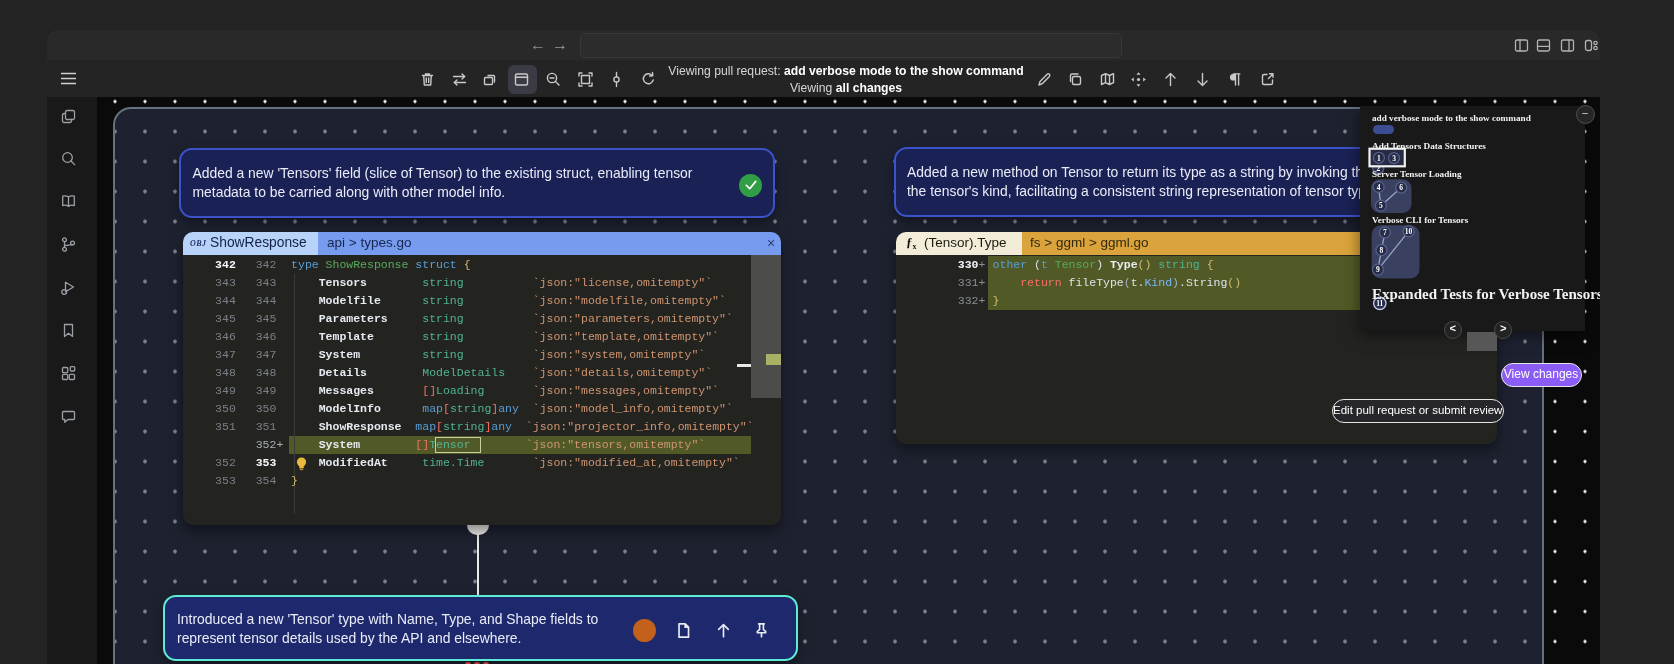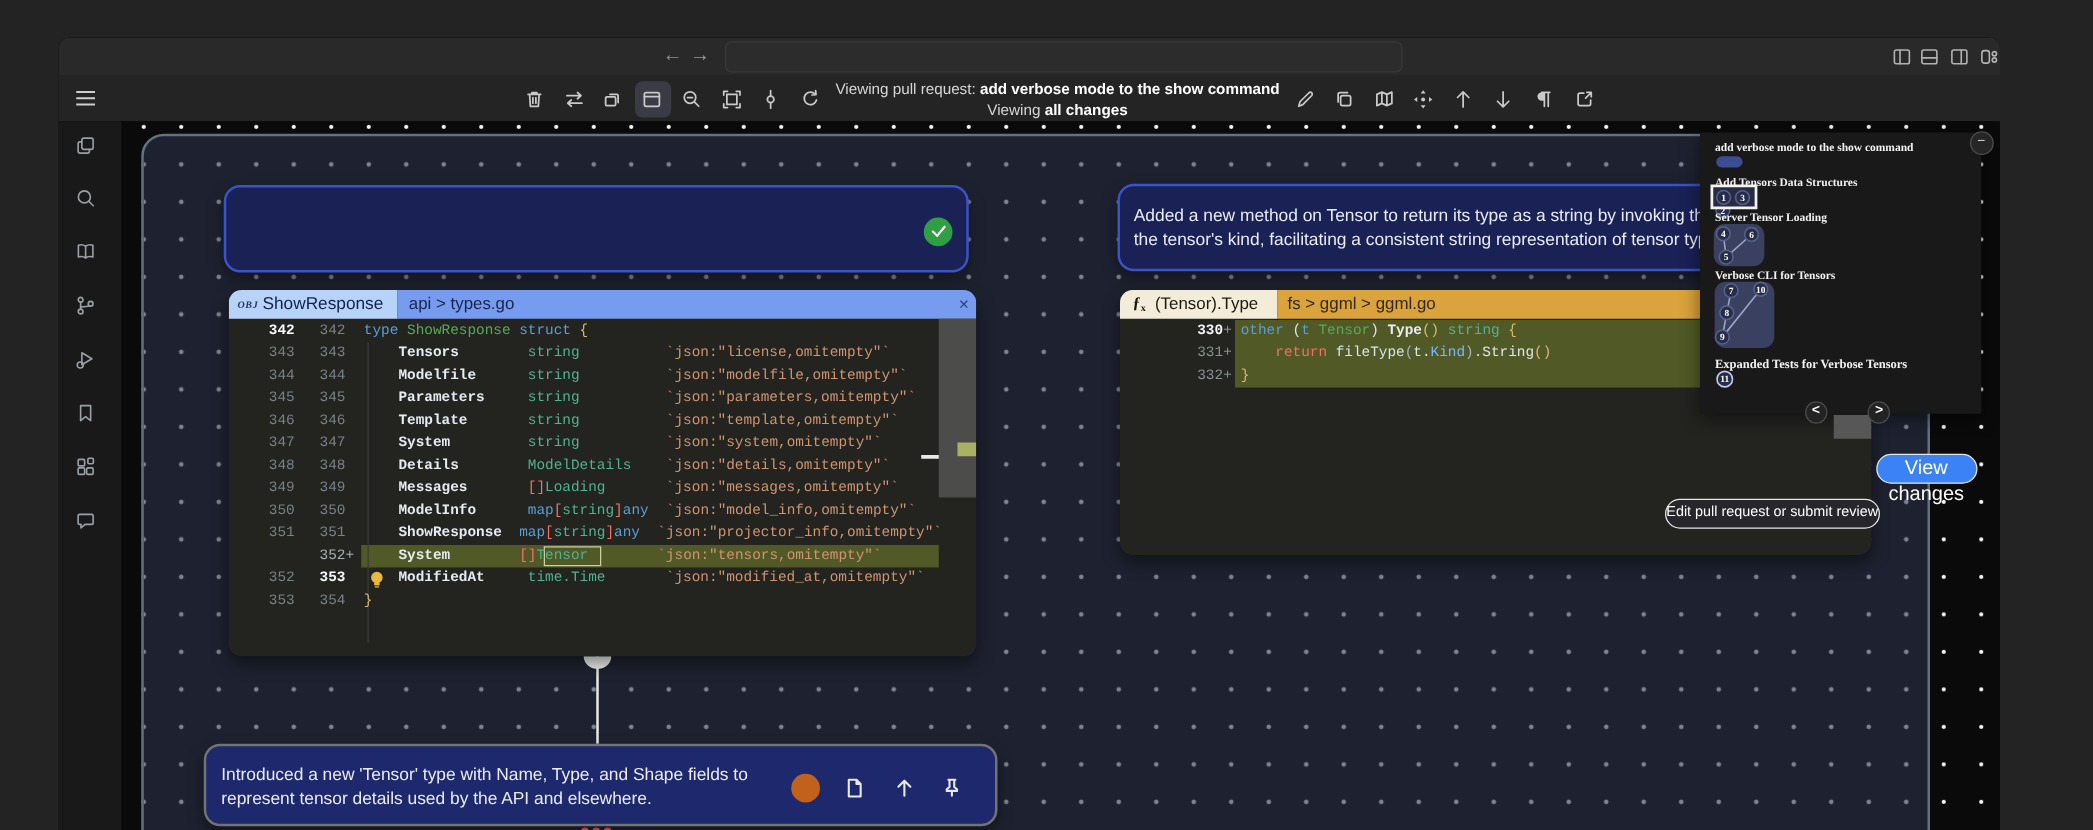--- a/index.html
+++ b/index.html
@@ -213,20 +213,21 @@
 
     <div class="abs" style="left:65.5px;top:9.5px;width:1431px;height:600px;box-sizing:border-box;
        border:2.5px solid #64717f;border-radius:18px;background-color:#1e2230;
        background-image:radial-gradient(circle,#7e8592 1.45px,rgba(0,0,0,0) 2.2px);
        background-size:30px 30px;background-position:-15px 7.5px;"></div>
 
     <div class="abs" style="left:429.6px;top:428px;width:2.4px;height:70px;background:#e9e9e7;"></div>
     <div class="abs" style="left:420px;top:428px;width:22px;height:10px;background:#efefed;border-radius:0 0 11px 11px;"></div>
 
     <div class="abs" style="left:132px;top:50.5px;width:596px;height:70px;box-sizing:border-box;background:#1a2155;border:2px solid #3c52c8;border-radius:13px;box-shadow:0 5px 12px rgba(0,0,0,.38);">
+      <div class="abs" style="left:11.5px;top:14px;width:560px;color:#e9ecf8;font-size:13.9px;line-height:19px;white-space:nowrap;">Added a new 'Tensors' field (slice of Tensor) to the existing struct, enabling tensor<br>metadata to be carried along with other model info.</div>
       <div class="abs" style="left:558px;top:24px;width:23px;height:23px;border-radius:50%;background:#2f9e44;"></div>
       <svg class="abs" style="left:563.5px;top:30.5px;" width="12" height="10.5" viewBox="0 0 14 12">
           <path d="M1.5 6l4 4L12.5 1.5" stroke="#fff" stroke-width="2" fill="none" stroke-linecap="round" stroke-linejoin="round"></path>
         </svg>
     </div>
 
     <div class="abs" style="left:847px;top:49.5px;width:600px;height:70px;box-sizing:border-box;background:#1a2155;border:2px solid #3c52c8;border-radius:13px;overflow:hidden;box-shadow:0 5px 12px rgba(0,0,0,.38);">
       <div class="abs" style="left:11px;top:14px;width:640px;color:#e9ecf8;font-size:13.9px;line-height:19px;white-space:nowrap;">Added a new method on Tensor to return its type as a string by invoking the fileType<br>the tensor's kind, facilitating a consistent string representation of tensor types in the</div>
     </div>
 
@@ -309,21 +310,21 @@
 
       <pre class="abs" style="left:61.8px;top:24px;color:#8a8f96;"><span style="color:#f2f5f8;font-weight:bold;">330</span>+
 331+
 332+</pre>
 
       <pre class="abs" id="code2" style="left:96.6px;top:24px;color:#dce3ea;"><span style="color:#5a9fd6;">other</span> (<span style="color:#5a9fd6;">t</span> <span style="color:#57ab5a;">Tensor</span>) <span style="color:#e8edf2;font-weight:bold;">Type</span><span style="color:#d8ba6f;">()</span> <span style="color:#50b392;">string</span> <span style="color:#d8ba6f;">{</span>
     <span style="color:#f47067;">return</span> <span style="color:#dce3ea;">fileType</span><span style="color:#9fb3c8;">(</span><span style="color:#dce3ea;">t.</span><span style="color:#79b8ff;">Kind</span><span style="color:#9fb3c8;">)</span><span style="color:#dce3ea;">.String</span><span style="color:#d8ba6f;">()</span>
 <span style="color:#d8ba6f;">}</span></pre>
     </div>
 
-    <div class="abs" style="left:116px;top:498px;width:635px;height:66px;box-sizing:border-box;background:#1d296c;border:2px solid #737373;border-radius:13px;box-shadow:0 5px 12px rgba(0,0,0,.38);">
+    <div class="abs" style="left:116px;top:498px;width:635px;height:66px;box-sizing:border-box;background:#1d296c;border:2px solid #5eead4;border-radius:13px;box-shadow:0 5px 12px rgba(0,0,0,.38);">
       <div class="abs" style="left:12px;top:13px;width:560px;color:#e9ecf8;font-size:13.9px;line-height:19px;white-space:nowrap;">Introduced a new 'Tensor' type with Name, Type, and Shape fields to<br>represent tensor details used by the API and elsewhere.</div>
       <div class="abs" style="left:468px;top:22px;width:23px;height:23px;border-radius:50%;background:#c2611c;"></div>
       <svg class="abs" style="left:508.5px;top:23.5px;" width="19" height="19" viewBox="0 0 17 17">
           <g fill="none" stroke="#e8eaf2" stroke-width="1.5" stroke-linecap="round" stroke-linejoin="round">
             <path d="M4.5 2.5h5.5l3 3v9h-8.5zM10 2.5v3h3"></path>
           </g>
         </svg>
 <svg class="abs" style="left:548.5px;top:23.5px;" width="19" height="19" viewBox="0 0 17 17">
           <g fill="none" stroke="#e8eaf2" stroke-width="1.5" stroke-linecap="round" stroke-linejoin="round">
             <path d="M8.5 14V3.2M4.2 7.5L8.5 3.2l4.3 4.3"></path>
@@ -368,26 +369,26 @@
           <text x="48.6" y="128.0" text-anchor="middle" font-family="Liberation Serif,serif" font-weight="bold" font-size="7.5px" fill="#fff">10</text>
           <circle cx="21.4" cy="144.2" r="5.5" fill="#272d49" stroke="#55608a" stroke-width="1.3"></circle>
           <text x="21.4" y="146.79999999999998" text-anchor="middle" font-family="Liberation Serif,serif" font-weight="bold" font-size="7.5px" fill="#fff">8</text>
           <circle cx="17.9" cy="163.7" r="5.5" fill="#272d49" stroke="#55608a" stroke-width="1.3"></circle>
           <text x="17.9" y="166.29999999999998" text-anchor="middle" font-family="Liberation Serif,serif" font-weight="bold" font-size="7.5px" fill="#fff">9</text>
           <circle cx="19.8" cy="197.3" r="6.2" fill="#272d49" stroke="#c3c9ee" stroke-width="1.3"></circle>
           <text x="19.8" y="199.9" text-anchor="middle" font-family="Liberation Serif,serif" font-weight="bold" font-size="7.5px" fill="#fff">11</text>
         </svg>
 <div class="abs" style="left:12px;top:63px;font-family:'Liberation Serif',serif;font-weight:bold;color:#f2f2f2;font-size:9.2px;white-space:nowrap;">Server Tensor Loading</div>
 <div class="abs" style="left:12px;top:109px;font-family:'Liberation Serif',serif;font-weight:bold;color:#f2f2f2;font-size:9.2px;white-space:nowrap;">Verbose CLI for Tensors</div>
-<div class="abs" style="left:12px;top:180px;font-family:'Liberation Serif',serif;font-weight:bold;color:#f2f2f2;font-size:10px;white-space:nowrap;">Expanded Tests for Verbose Tensors</div>
+<div class="abs" style="left:12px;top:180px;font-family:'Liberation Serif',serif;font-weight:bold;color:#f2f2f2;font-size:15px;white-space:nowrap;">Expanded Tests for Verbose Tensors</div>
       </div>
 
     <div class="abs" style="left:1419.5px;top:234.5px;width:30.5px;height:19.5px;background:#575757;"></div>
 
     <div class="abs" style="left:1396.8px;top:224px;width:18px;height:18px;border-radius:50%;background:#232323;border:1.5px solid #4a4a4a;box-sizing:border-box;color:#fff;font-weight:bold;font-size:11px;line-height:14.5px;text-align:center;font-family:'Liberation Mono',monospace;">&lt;</div>
     <div class="abs" style="left:1447.4px;top:224px;width:18px;height:18px;border-radius:50%;background:#232323;border:1.5px solid #4a4a4a;box-sizing:border-box;color:#fff;font-weight:bold;font-size:11px;line-height:14.5px;text-align:center;font-family:'Liberation Mono',monospace;">&gt;</div>
 
     <div class="abs" style="left:1528.5px;top:8px;width:19px;height:19px;border-radius:50%;background:#262626;border:1.2px solid #4f4f4f;box-sizing:border-box;color:#dcdcdc;font-size:11px;line-height:15.5px;text-align:center;">−</div>
 
-    <div class="abs" style="left:1453.5px;top:265.5px;width:81px;height:24px;border-radius:12px;background:#3b82f6;border:1.5px solid #e6e6e6;box-sizing:border-box;color:#fff;font-size:16px;line-height:21px;text-align:center;">View changes</div>
+    <div class="abs" style="left:1453.5px;top:265.5px;width:81px;height:24px;border-radius:12px;background:#8b5cf6;border:1.5px solid #e6e6e6;box-sizing:border-box;color:#fff;font-size:12px;line-height:21px;text-align:center;">View changes</div>
     <div class="abs" style="left:1285px;top:301.5px;width:171.5px;height:24px;border-radius:12px;background:#26262b;border:1.5px solid #e6e6e6;box-sizing:border-box;color:#fff;font-size:11.5px;line-height:21px;text-align:center;">Edit pull request or submit review</div>
   </div>
 </div>
 
 </body></html>

